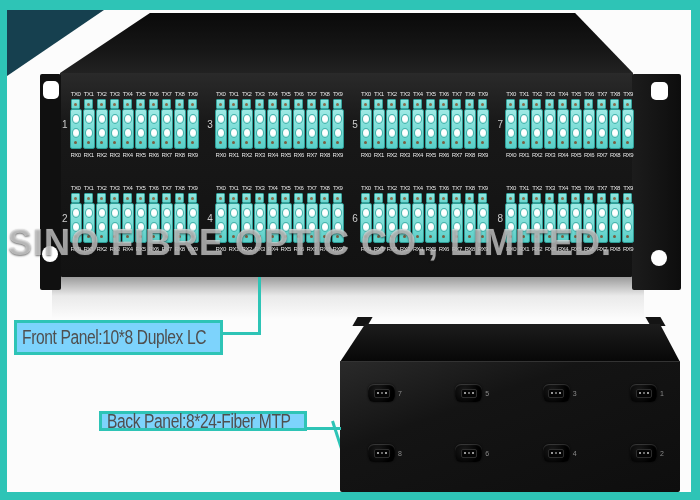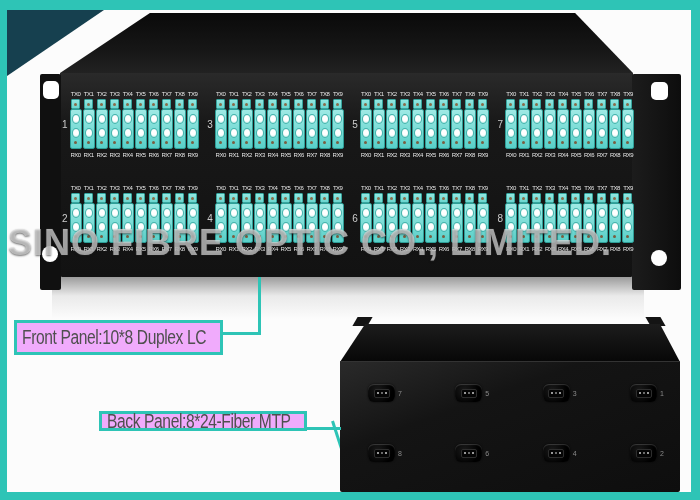--- a/index.html
+++ b/index.html
@@ -53,21 +53,21 @@
   .ferrule{width:8px;height:10px;border-radius:50%;box-sizing:border-box;border:1px solid #45b3ac;
            background:radial-gradient(circle at 50% 45%,#fff 45%,#e8f7f6 60%,#7cd9d3 100%);}
   .lc-dot{width:3px;height:3px;border-radius:50%;background:#7a5f41;}
 
   
   .watermark{left:8px;top:222px;width:684px;z-index:5;font-size:36px;font-weight:bold;
              letter-spacing:1px;white-space:nowrap;color:rgba(222,222,222,.62);
              text-shadow:0 1px 2px rgba(20,20,20,.6),0 0 1px rgba(255,255,255,.4);}
 
   
-  .callout{position:absolute;background:#f0abfc;border:3px solid var(--accent,#2EC4B6);
+  .callout{position:absolute;background:#7dd3fc;border:3px solid var(--accent,#2EC4B6);
            display:flex;align-items:center;padding:0 5px;z-index:6;box-sizing:border-box;}
   .callout span{font-size:20px;color:#4f4f4f;white-space:nowrap;letter-spacing:-0.5px;
                 transform:scaleX(.78);transform-origin:left center;}
   .callout-front{left:14px;top:320px;width:209px;height:35px;}
   .callout-back{left:99px;top:411px;width:208px;height:20px;}
   .cl{position:absolute;background:var(--accent,#2EC4B6);z-index:4;}
   .cl-front-v{left:258px;top:277px;width:3px;height:58px;}
   .cl-front-h{left:221px;top:332px;width:40px;height:3px;}
   .cl-back-h{left:305px;top:427px;width:36px;height:3px;}
   .diag-accent{left:331px;top:421px;width:3px;height:78px;background:var(--accent,#2EC4B6);

